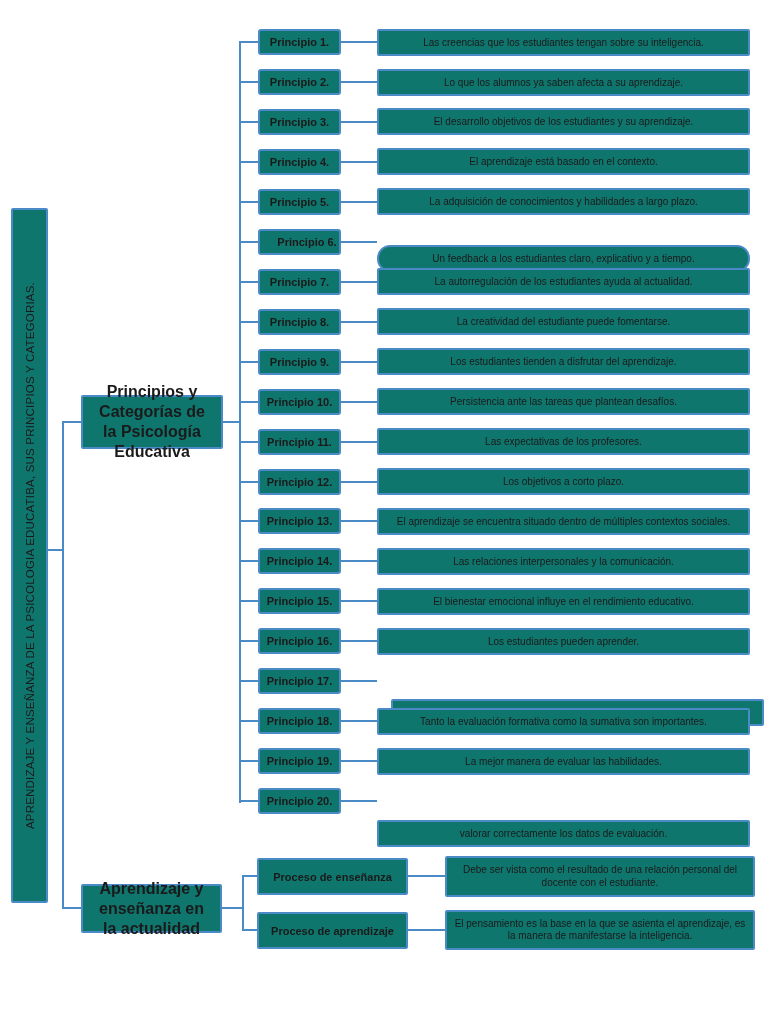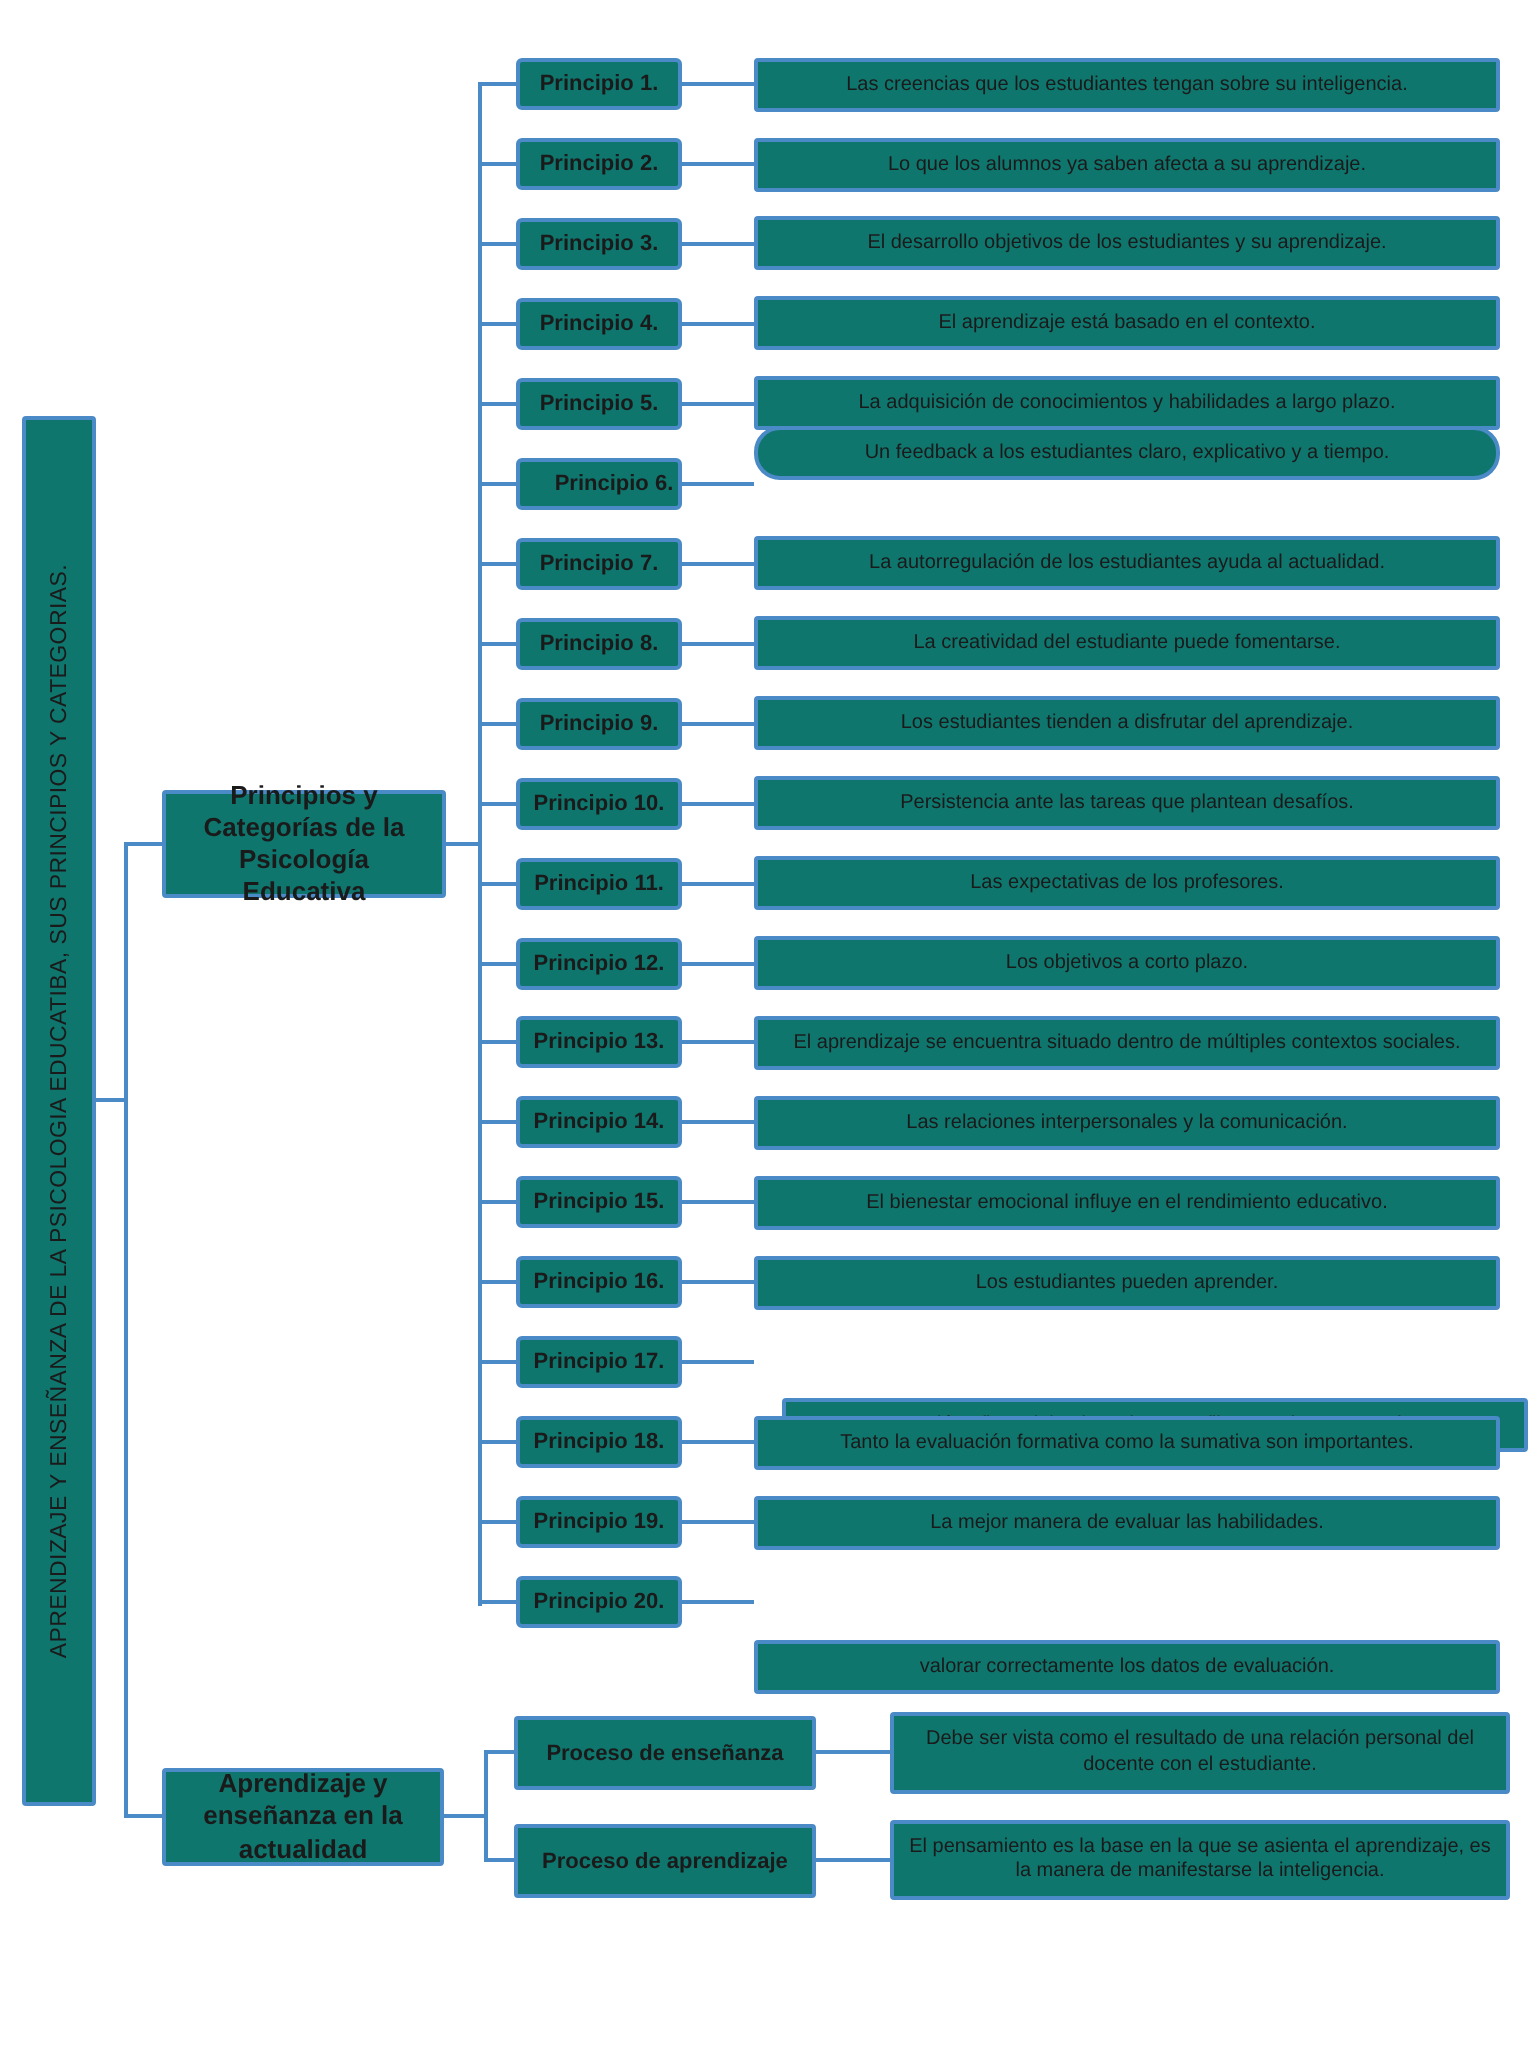--- a/index.html
+++ b/index.html
@@ -32,21 +32,21 @@
   .root-box {
     left: 11px; top: 208px; width: 37px; height: 695px;
   }
   .root-box .vtext {
     writing-mode: vertical-rl;
     transform: rotate(180deg);
     font-size: 11.5px;
     letter-spacing: 0.2px;
     white-space: nowrap;
   }
-  .l2-box { font-weight: bold; font-size: 13px; line-height: 1.25; padding: 2px 14px; }
+  .l2-box { font-weight: bold; font-size: 16px; line-height: 1.25; padding: 2px 14px; }
   #branch-principios { left: 81px; top: 395px; width: 142px; height: 54px; }
   #branch-actualidad { left: 81px; top: 884px; width: 141px; height: 49px; }
 
   .p-box {
     left: 258px; width: 83px; height: 26px;
     font-weight: bold; font-size: 11px;
     border-radius: 3px;
   }
   .d-box {
     left: 377px; width: 373px; height: 27px;
@@ -133,21 +133,21 @@
       </div>
       <div class="line h" style="left:341px; top:200.8px; width:36px;"></div>
       <div class="box d-box" style="top:188.3px;">
         <span>La adquisición de conocimientos y habilidades a largo plazo.</span>
       </div>
       <div class="line h" style="left:239px; top:240.8px; width:19px;"></div>
       <div class="box p-box" style="top:228.8px;padding-left:15px;">
         <span>Principio 6.</span>
       </div>
       <div class="line h" style="left:341px; top:240.8px; width:36px;"></div>
-      <div class="box d-box" style="top:213px;border-radius:13px;">
+      <div class="box d-box" style="top:245px;border-radius:13px;">
         <span>Un feedback a los estudiantes claro, explicativo y a tiempo.</span>
       </div>
       <div class="line h" style="left:239px; top:280.7px; width:19px;"></div>
       <div class="box p-box" style="top:268.7px;">
         <span>Principio 7.</span>
       </div>
       <div class="line h" style="left:341px; top:280.7px; width:36px;"></div>
       <div class="box d-box" style="top:268.2px;">
         <span>La autorregulación de los estudiantes ayuda al actualidad.</span>
       </div>

